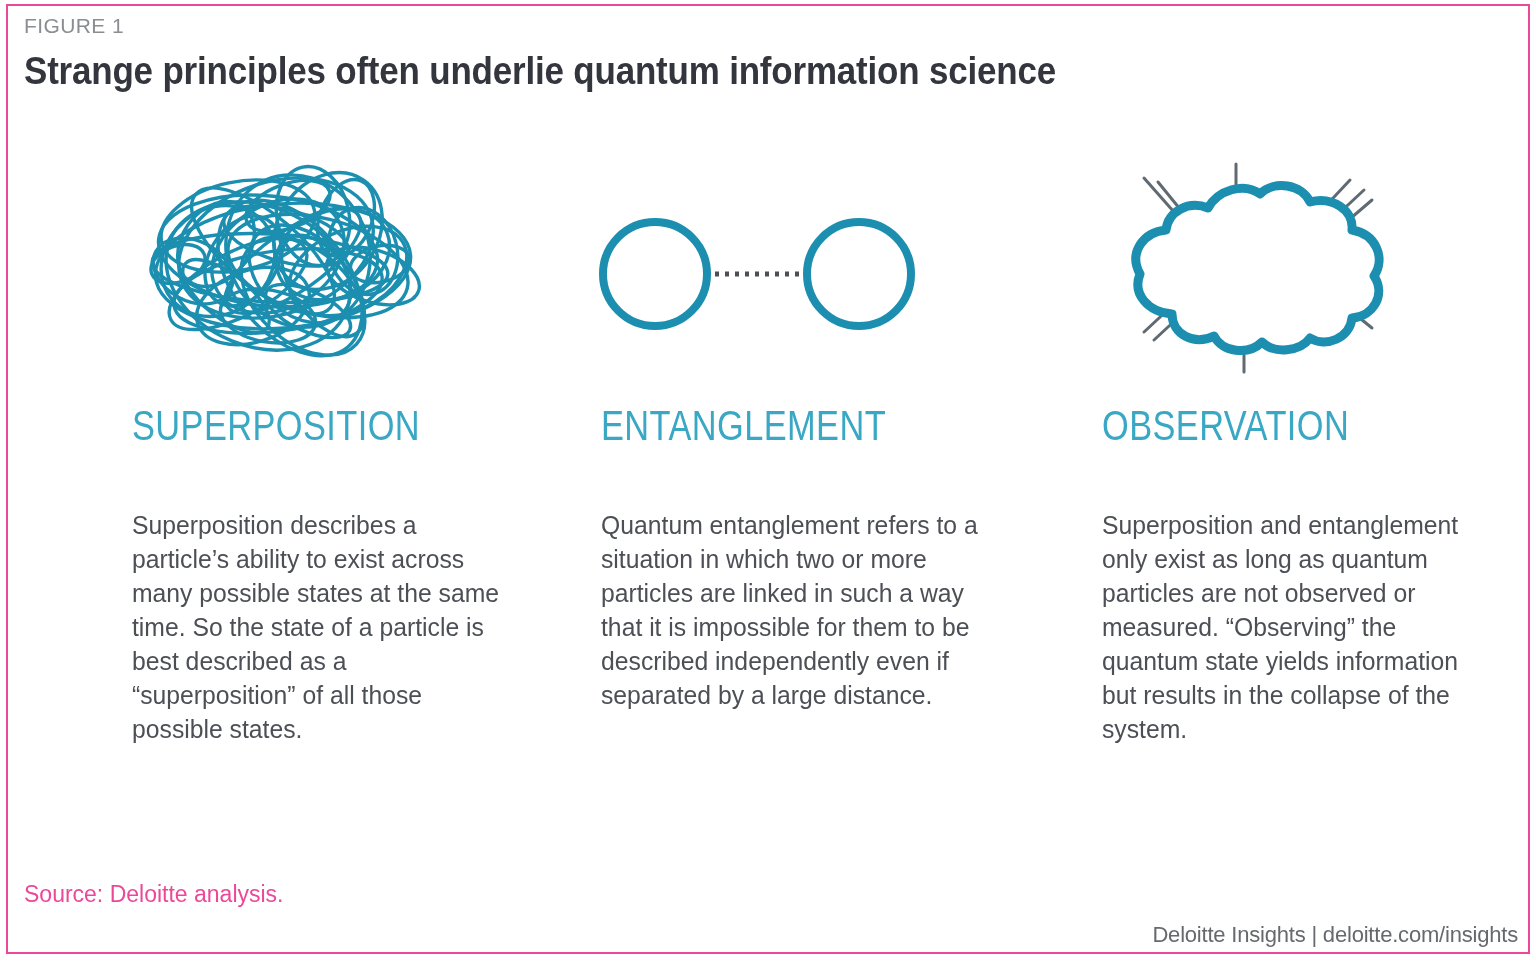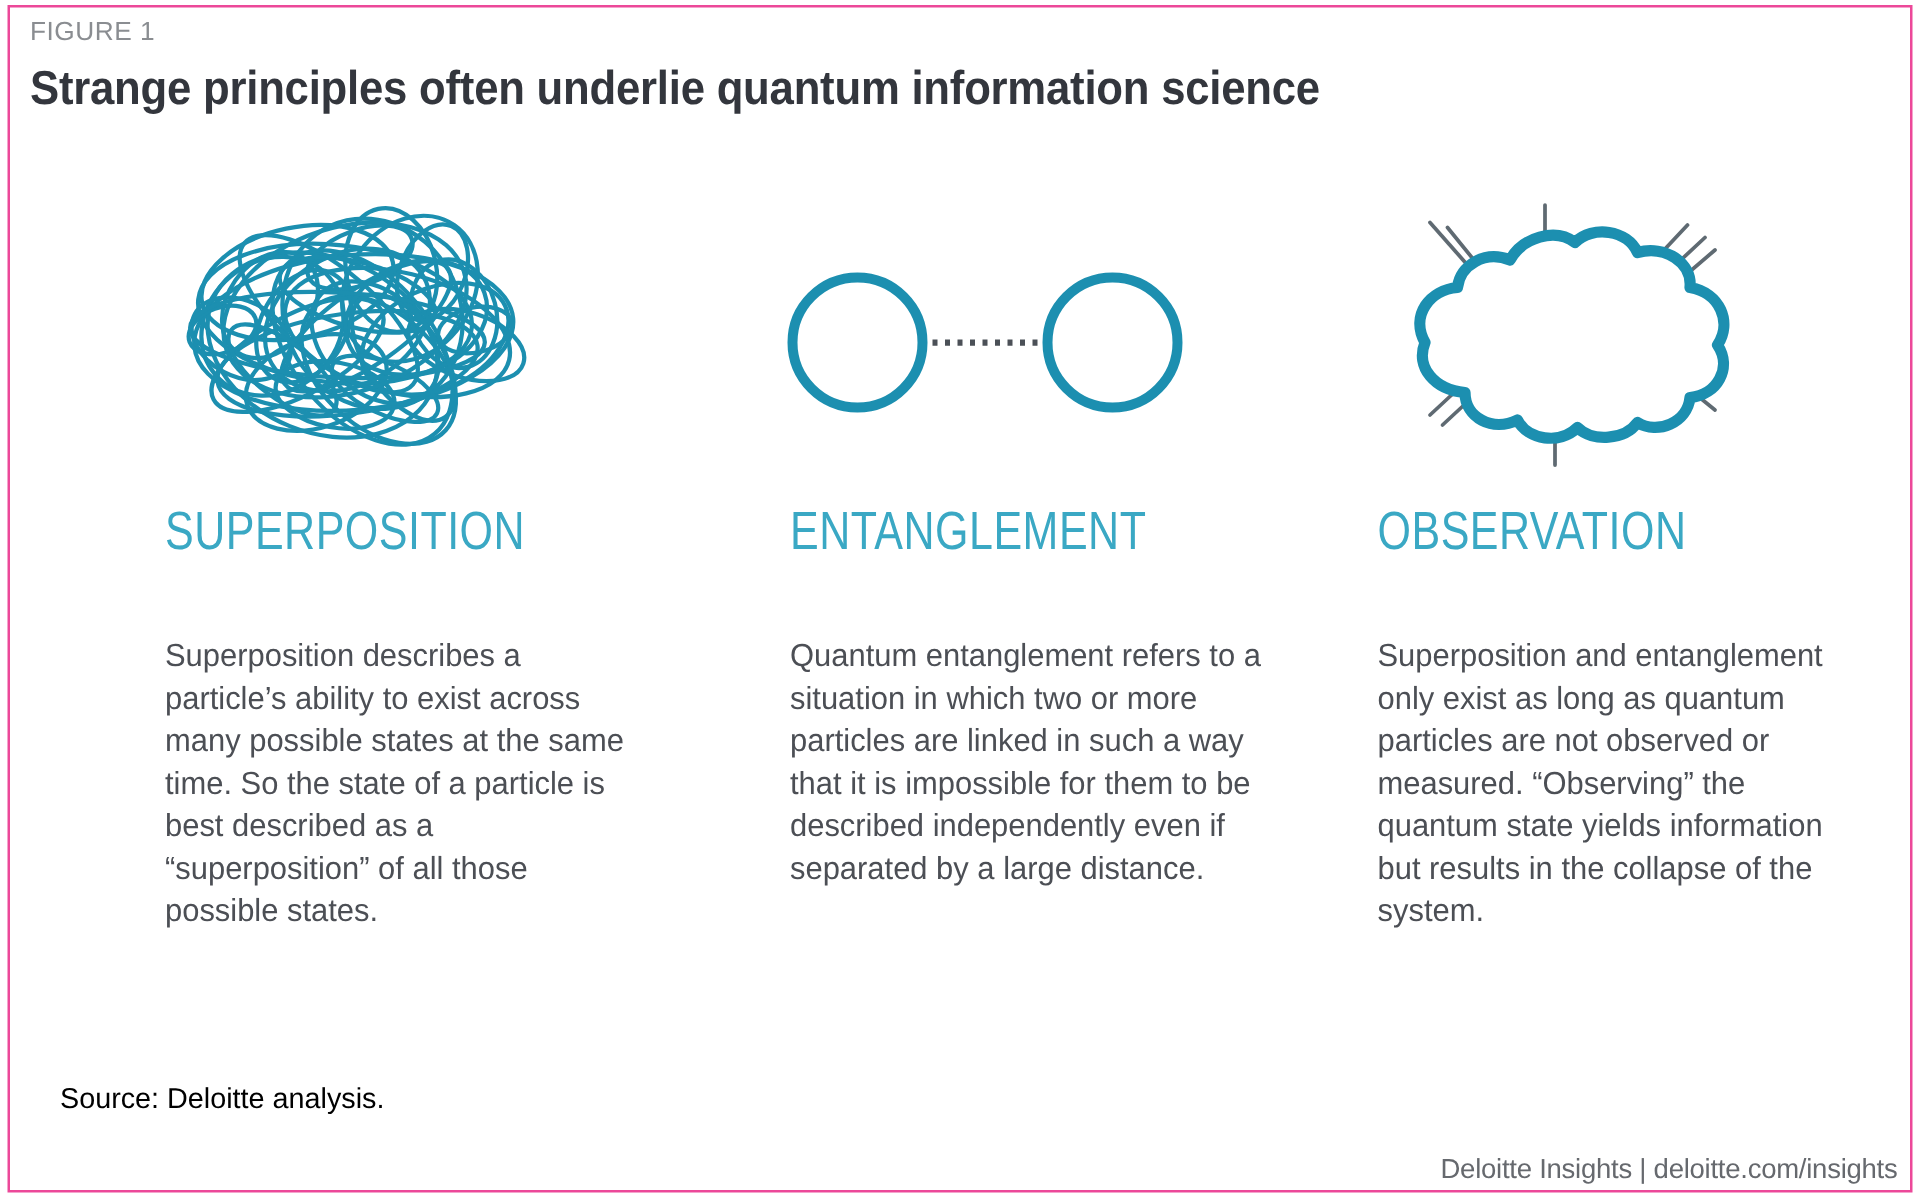--- a/index.html
+++ b/index.html
@@ -60,21 +60,21 @@
     margin-left: 32px;
   }
 
   .col {
     position: absolute;
     top: 0;
     width: 470px;
     height: 700px;
   }
   .col-1 { left: 78px; }
-  .col-2 { left: 578px; }
+  .col-2 { left: 547px; }
   .col-3 { left: 1048px; }
 
   .art {
     position: relative;
     width: 470px;
     height: 230px;
   }
 
   .col-heading {
     position: absolute;
@@ -100,26 +100,25 @@
     line-height: 34px;
     color: #4c4f55;
     font-family: "Liberation Sans", sans-serif;
     transform: scaleX(0.97);
     transform-origin: left top;
   }
 
   .source-note {
     position: absolute;
     left: 16px;
-    bottom: 60px;
+    bottom: 44px;
     font-size: 23px;
-    color: #000000;
-    font-family: "Liberation Sans", sans-serif;
-    white-space: nowrap;
-    margin-left: 24px;
+    color: #ec4899;
+    font-family: "Liberation Sans", sans-serif;
+    white-space: nowrap;
   }
 
   .brand-bar {
     position: absolute;
     right: 10px;
     bottom: 4px;
     font-size: 22px;
     color: #66696e;
     font-family: "Liberation Sans", sans-serif;
     white-space: nowrap;

